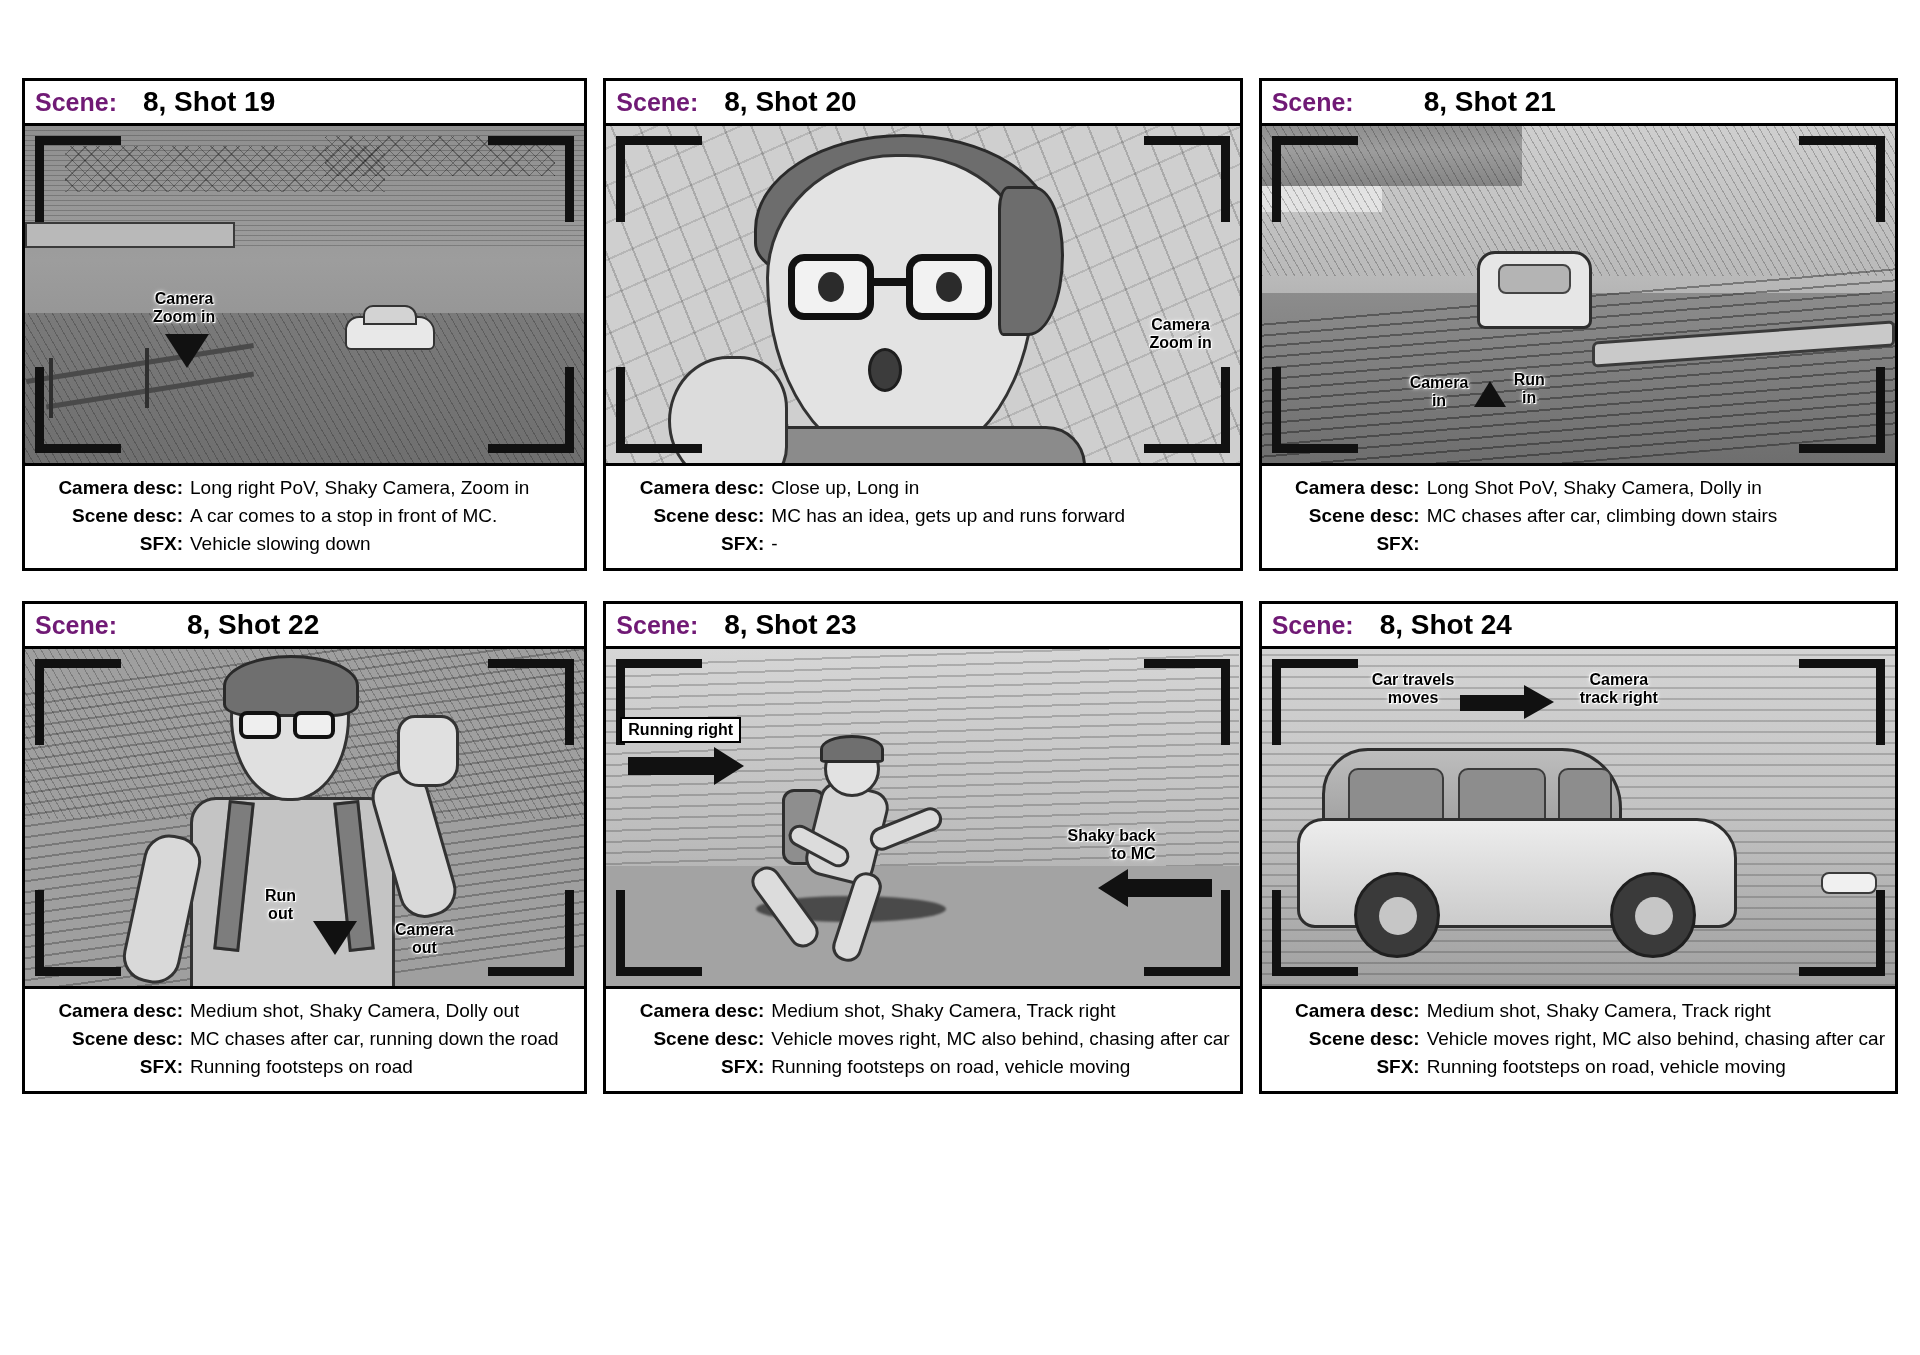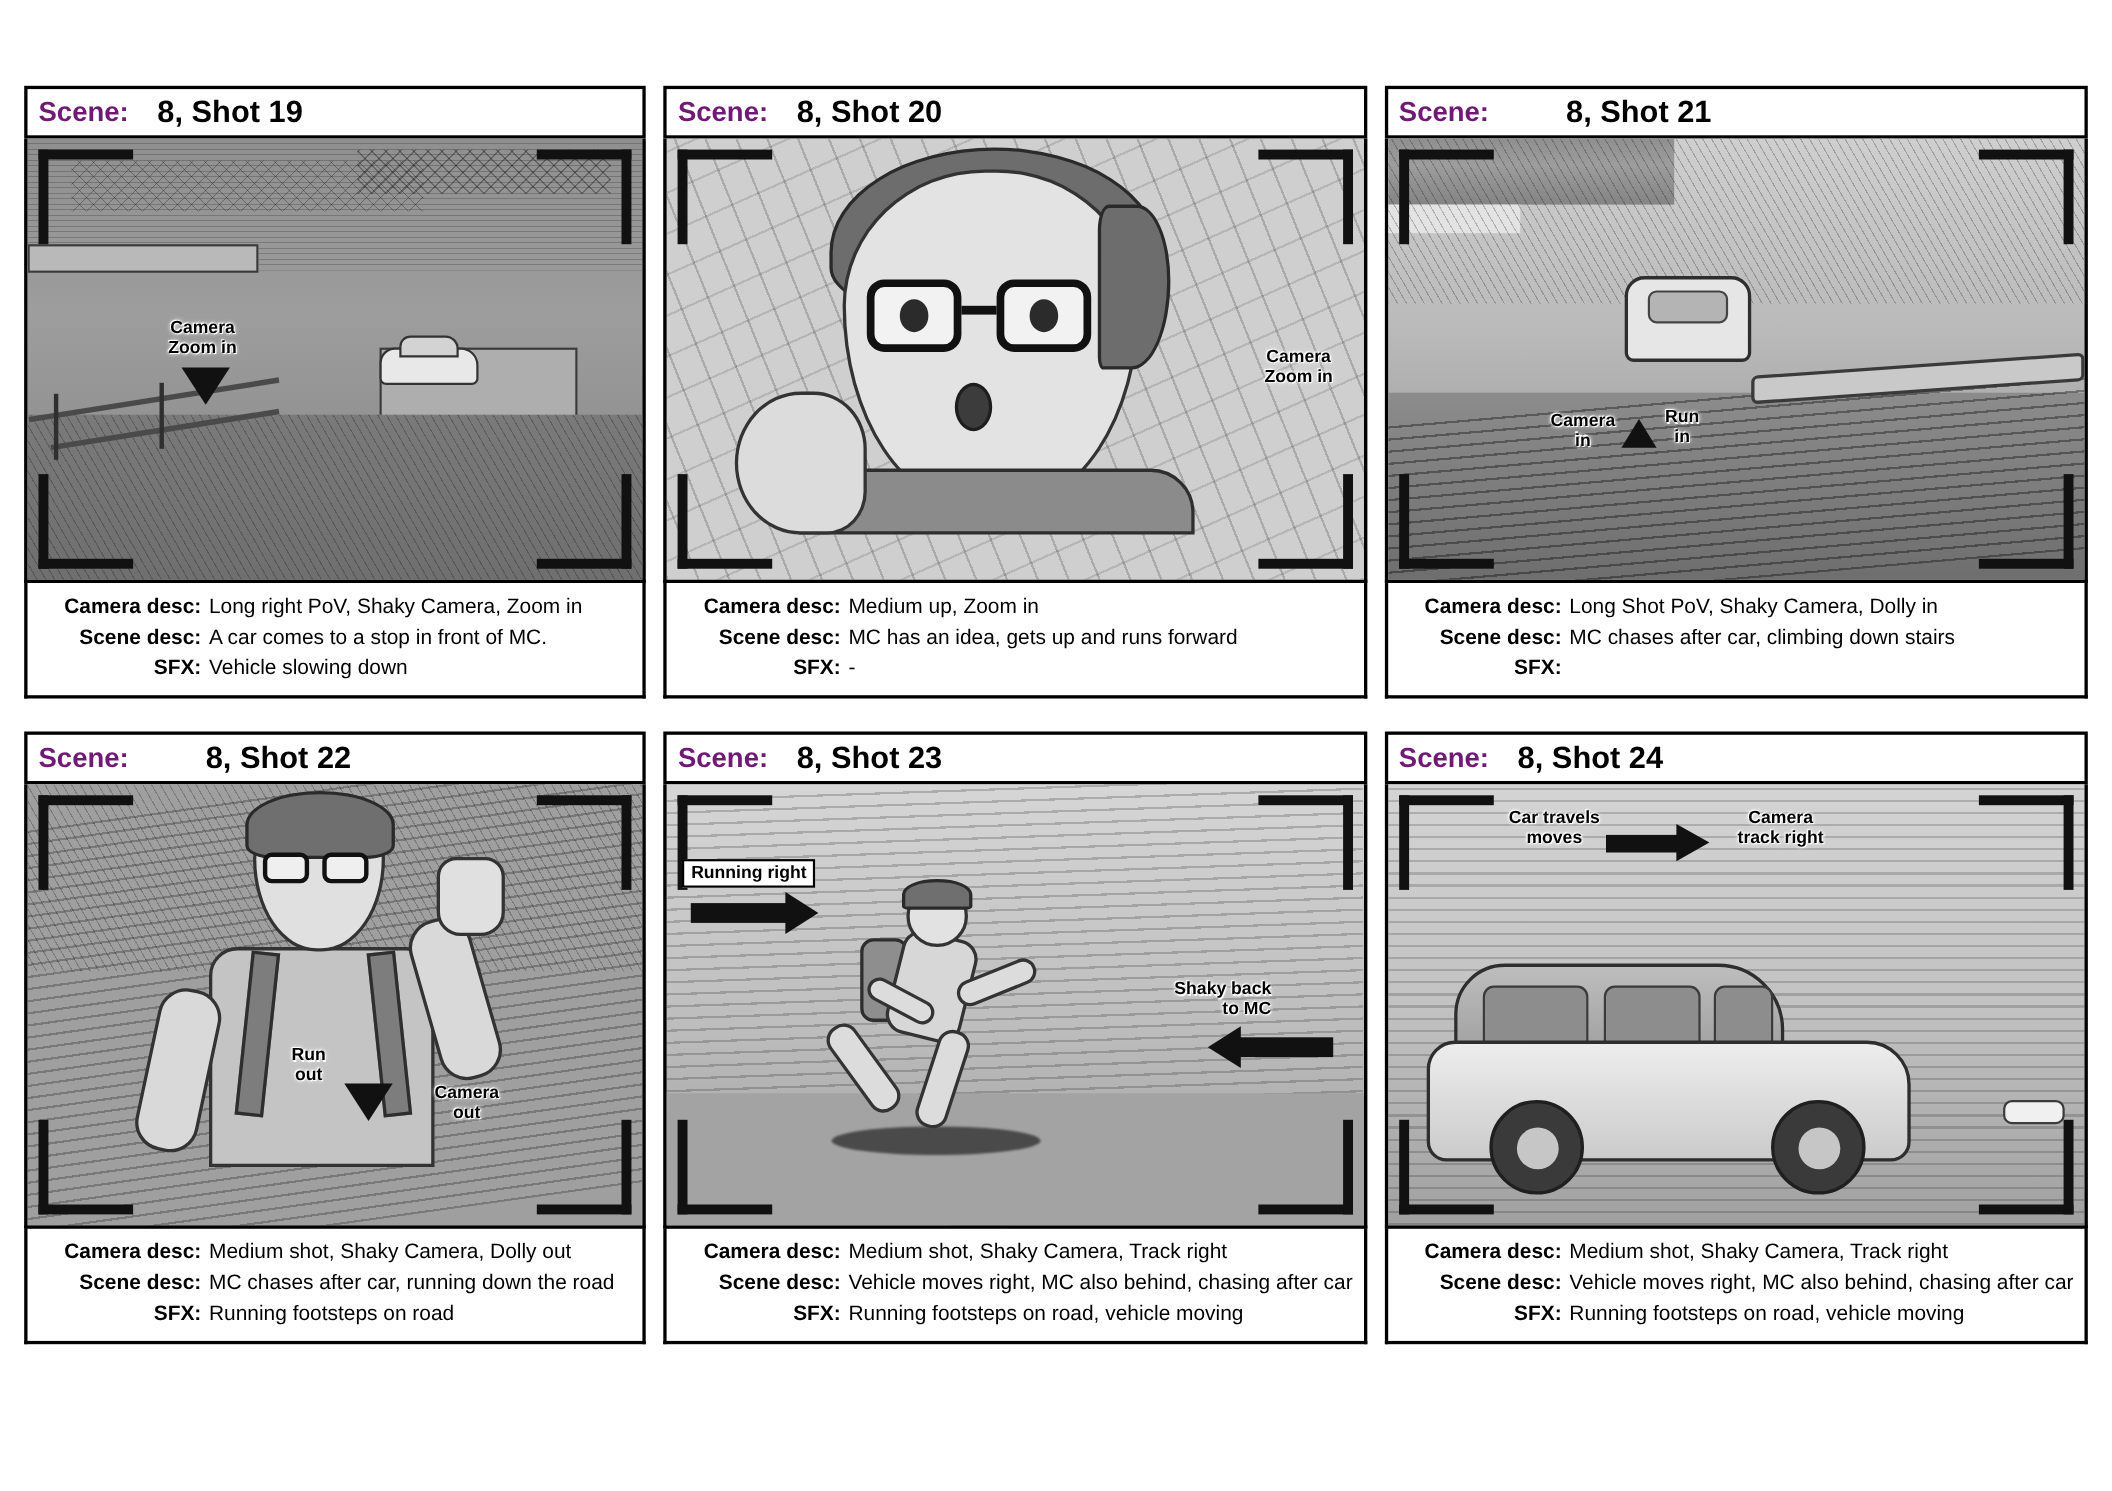--- a/index.html
+++ b/index.html
@@ -43,21 +43,21 @@
     font-size: 28px;
     color: #000;
     margin-left: 26px;
   }
   .hdr-value.wide { margin-left: 70px; }
 
   
   .frame {
     border: 3px solid #000;
     border-top: none;
-    height: 404px;
+    height: 340px;
     position: relative;
     overflow: hidden;
     background: #9a9a9a;
   }
   .frame-inner { position: absolute; inset: 0; }
 
   
   .desc {
     border: 3px solid #000;
     border-top: none;
@@ -423,21 +423,21 @@
           <div class="corner br"></div>
           <div class="anno" style="right:28px;top:190px;">
             <span>Camera</span><br>
             <span>Zoom in</span>
           </div>
         </div>
       </div>
       <div class="desc">
         <div class="desc-row">
           <span class="desc-key">Camera desc:</span>
-          <span class="desc-val">Medium up, Zoom in</span>
+          <span class="desc-val">Close up, Long in</span>
         </div>
         <div class="desc-row">
           <span class="desc-key">Scene desc:</span>
           <span class="desc-val">MC has an idea, gets up and runs forward</span>
         </div>
         <div class="desc-row">
           <span class="desc-key">SFX:</span>
           <span class="desc-val">-</span>
         </div>
       </div>

